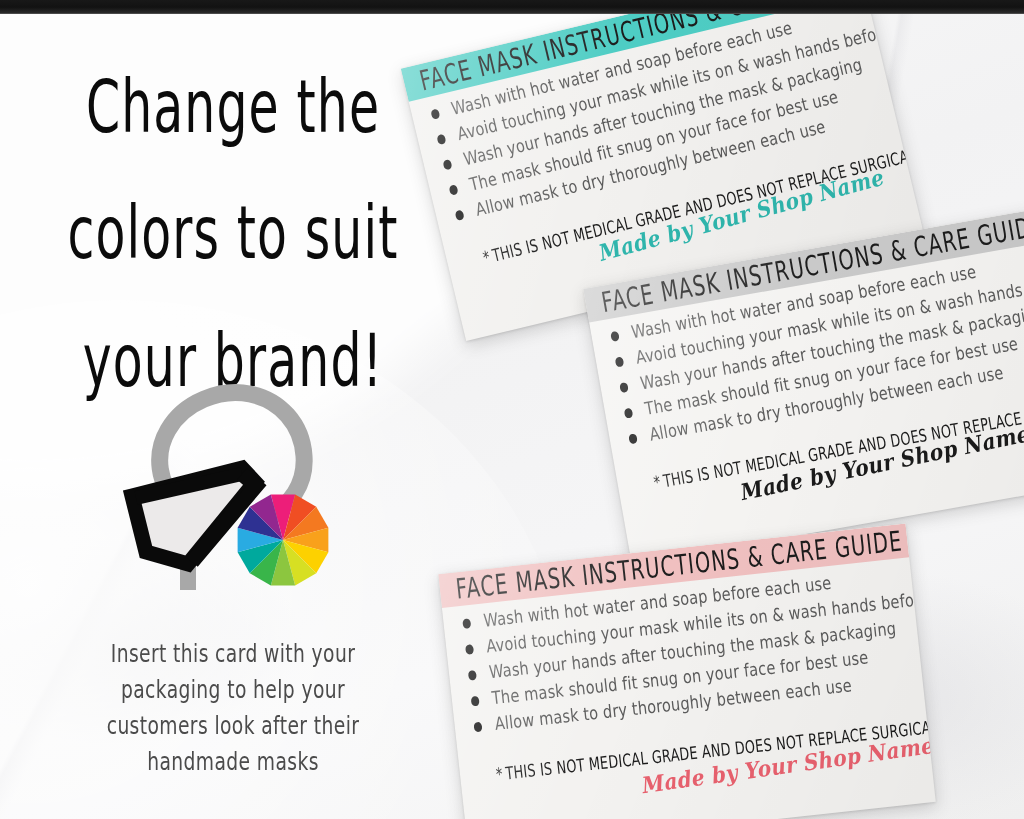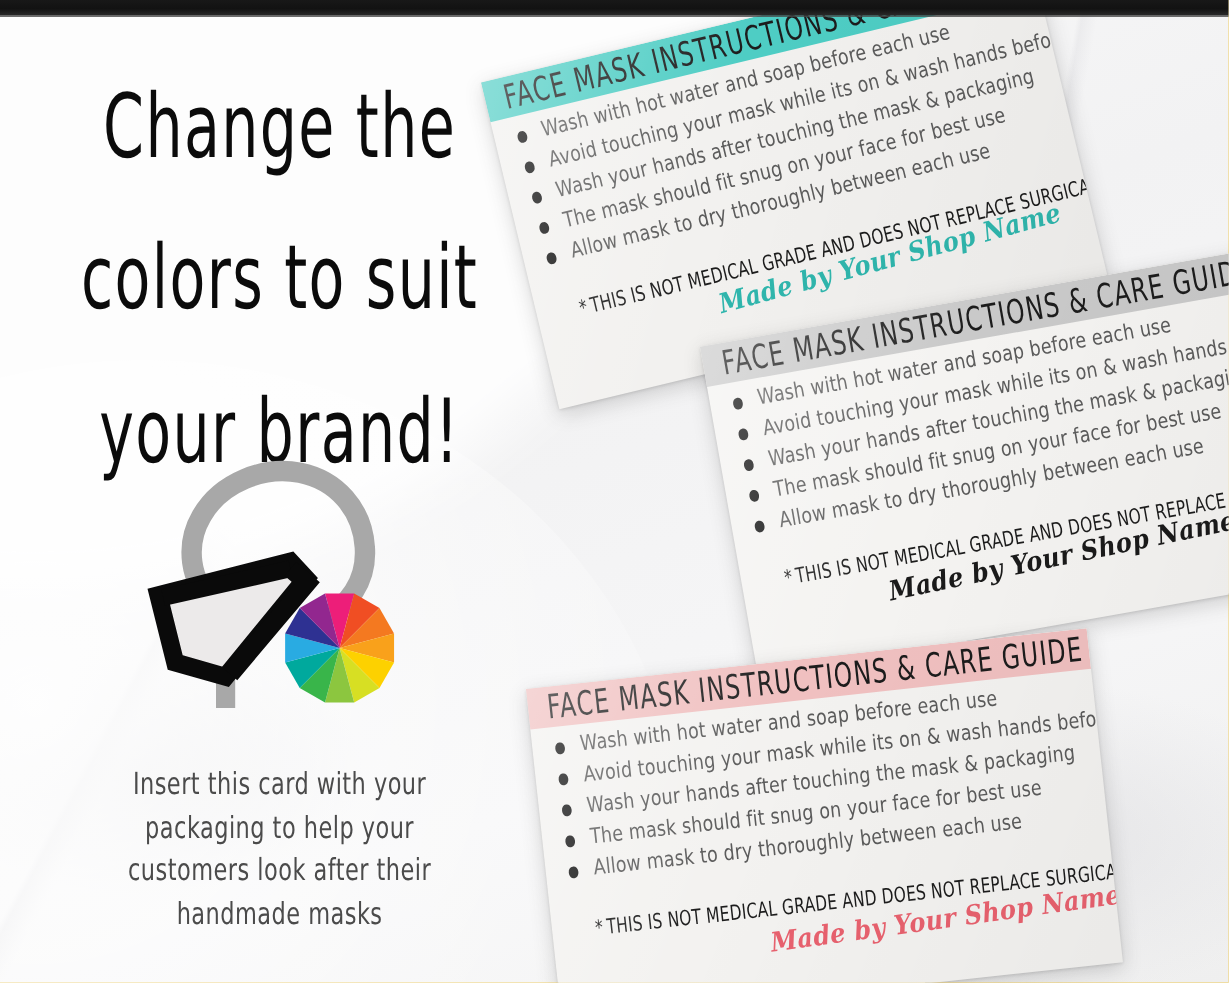--- a/index.html
+++ b/index.html
@@ -8,21 +8,21 @@
     font-family: "Liberation Sans", sans-serif;
     background:#f7f7f7;
     position:relative;
   }
 
   
   #canvas {
     position:absolute; inset:0;
     width:1024px; height:819px;
     overflow:hidden;
-    background:#eab308;
+    background:#e5e5e5;
   }
 
   
   .marble {
     position:absolute; inset:0;
     background:
       radial-gradient(ellipse 260px 150px at 120px 640px, rgba(215,215,218,.55), transparent 70%),
       radial-gradient(ellipse 200px 120px at 330px 300px, rgba(210,210,214,.40), transparent 70%),
       radial-gradient(ellipse 320px 180px at 880px 700px, rgba(214,214,218,.45), transparent 72%),
       radial-gradient(ellipse 240px 130px at 700px 120px, rgba(212,212,216,.35), transparent 70%),

